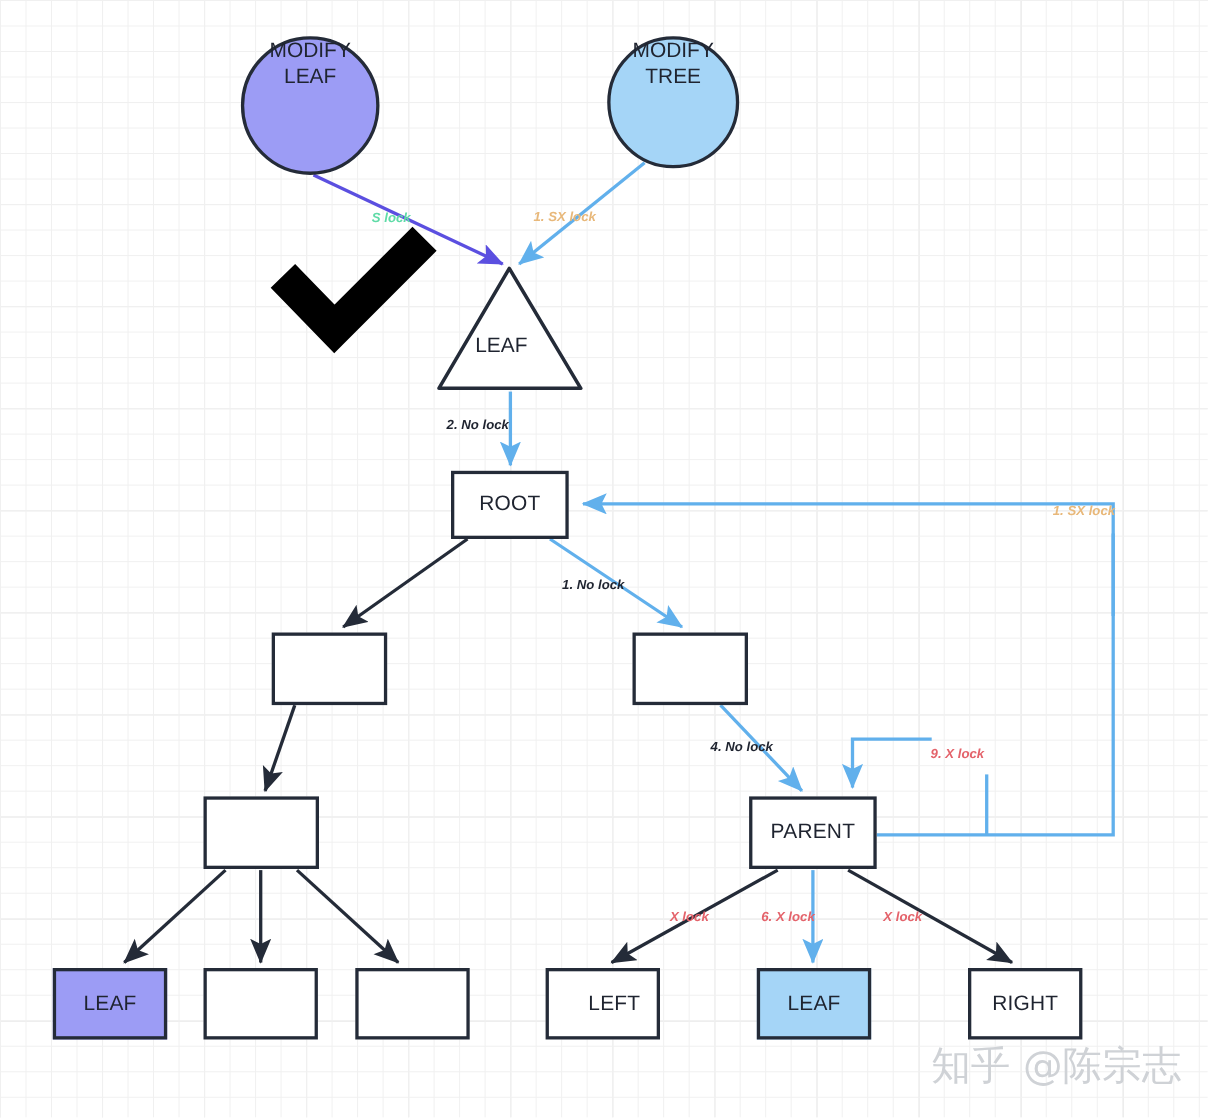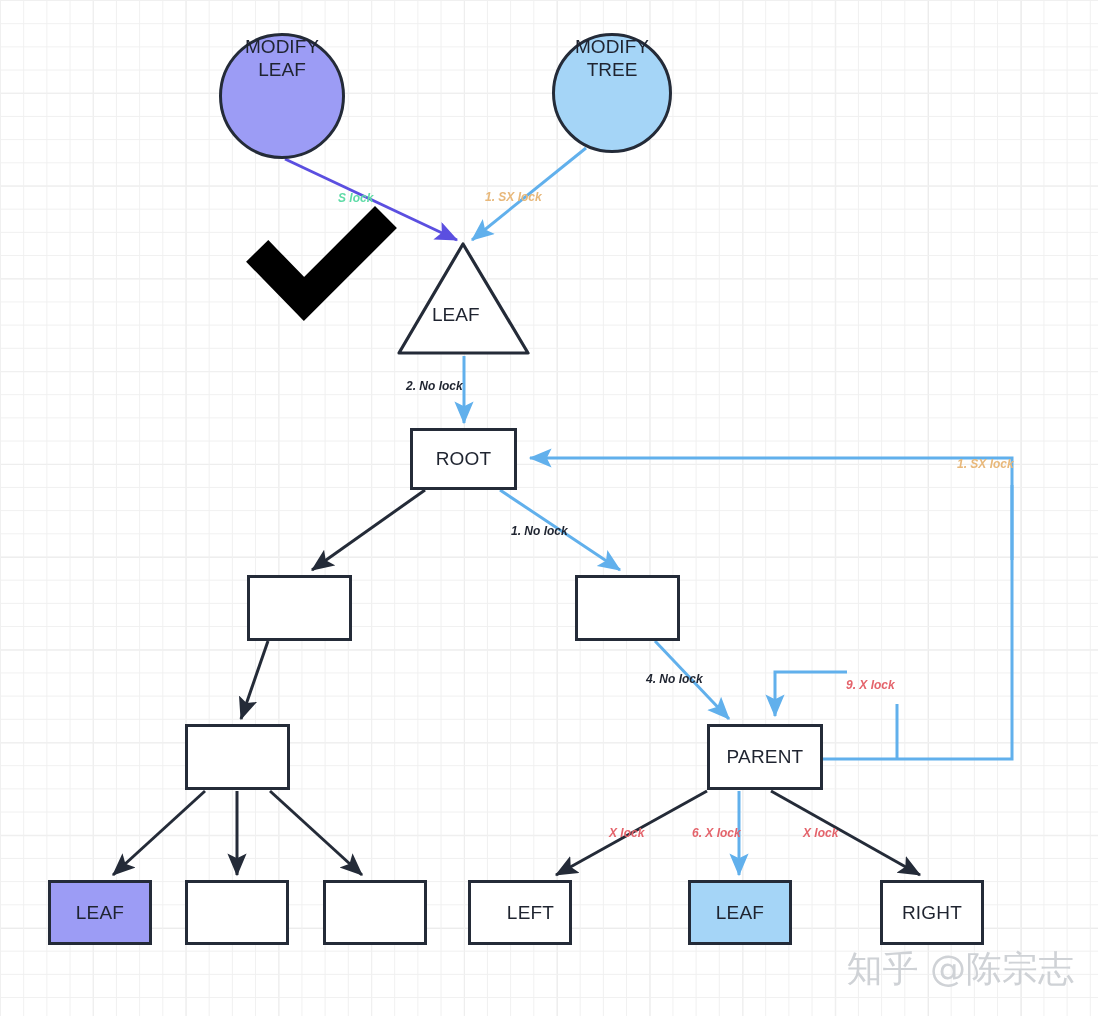--- a/index.html
+++ b/index.html
@@ -156,37 +156,37 @@
   </div>
 
   <div class="node" style="left:575px; top:575px; width:105px; height:66px;">
     <span></span>
   </div>
 
   <div class="node" style="left:185px; top:724px; width:105px; height:66px;">
     <span></span>
   </div>
 
-  <div class="node" style="left:681px; top:724px; width:116px; height:66px;margin-left:26px;">
+  <div class="node" style="left:681px; top:724px; width:116px; height:66px;">
     <span>PARENT</span>
   </div>
 
   <div class="node" style="left:48px; top:880px; width:104px; height:65px; background:#9c9cf5;">
     <span>LEAF</span>
   </div>
 
   <div class="node" style="left:185px; top:880px; width:104px; height:65px;">
     <span></span>
   </div>
 
   <div class="node" style="left:323px; top:880px; width:104px; height:65px;">
     <span></span>
   </div>
 
-  <div class="node" style="left:468px; top:880px; width:104px; height:65px;padding-left:21px;">
+  <div class="node" style="left:496px; top:880px; width:104px; height:65px;padding-left:21px;">
     <span>LEFT</span>
   </div>
 
   <div class="node" style="left:688px; top:880px; width:104px; height:65px; background:#a5d5f7;">
     <span>LEAF</span>
   </div>
 
   <div class="node" style="left:880px; top:880px; width:104px; height:65px;">
     <span>RIGHT</span>
   </div>

